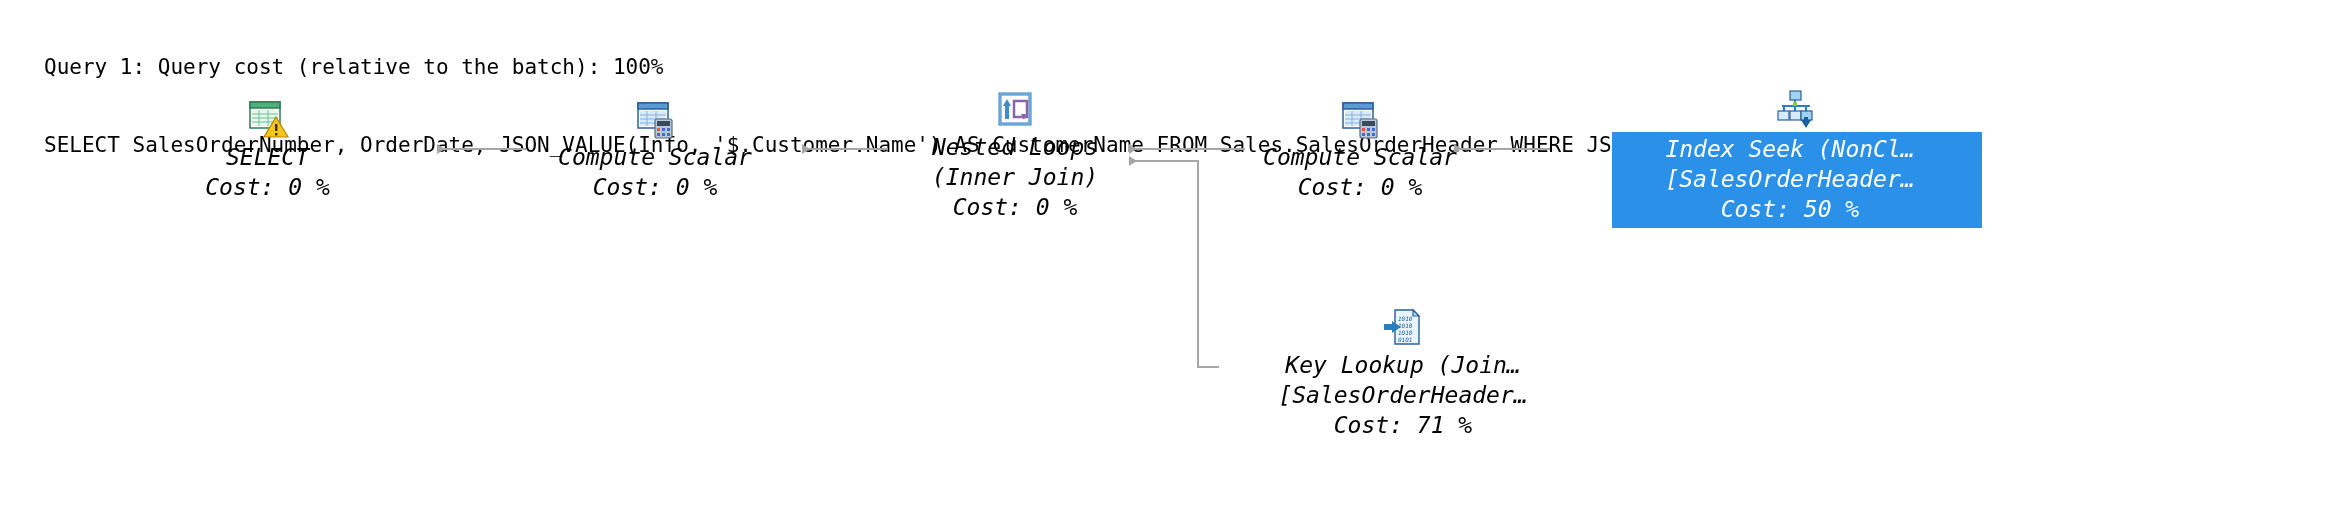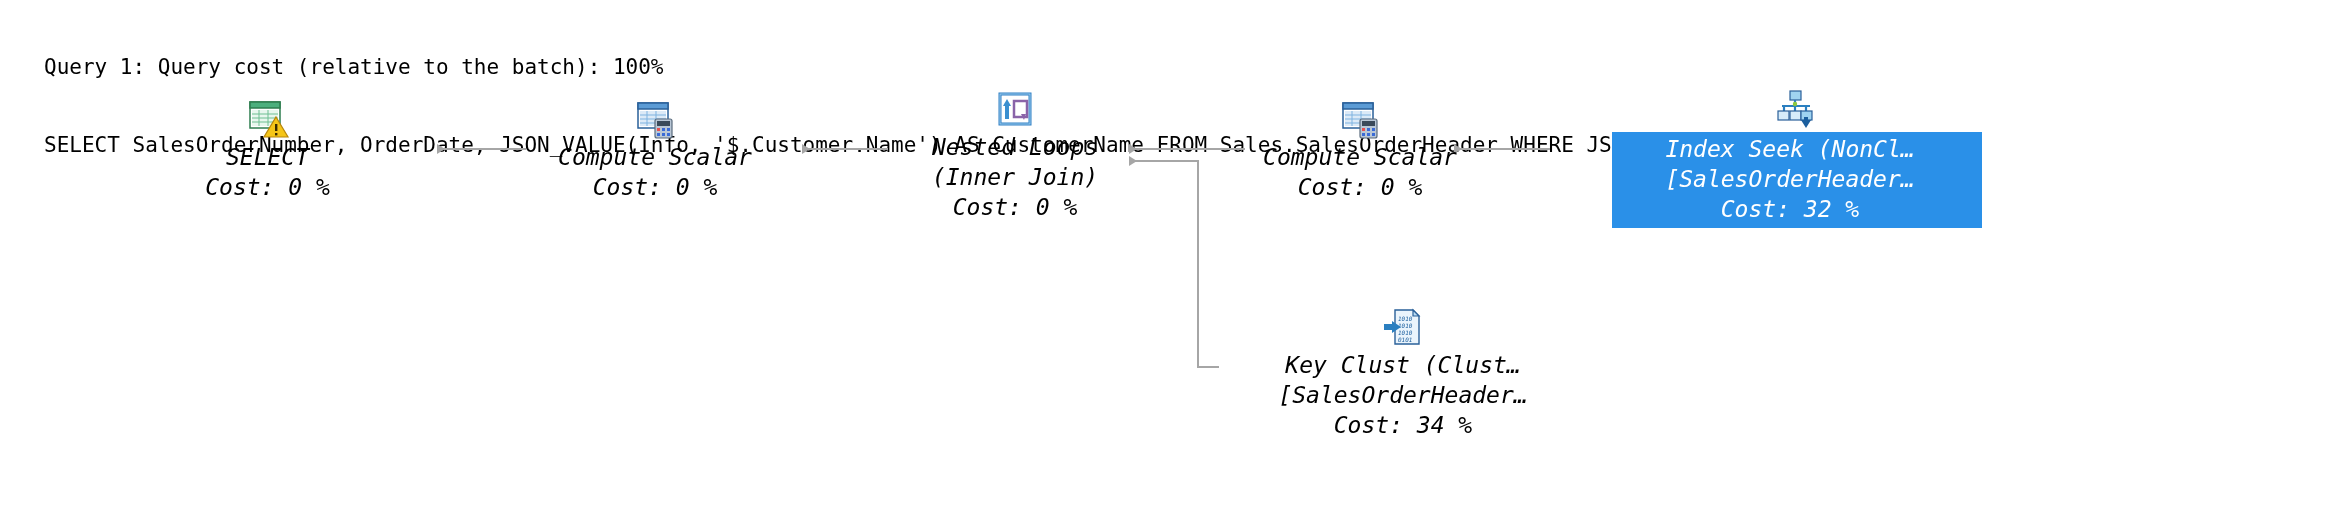--- a/index.html
+++ b/index.html
@@ -223,37 +223,37 @@
         <rect x="2" y="22" width="11" height="9" fill="#d7ecfa" stroke="#2a6099" stroke-width="1.2"></rect>
         <rect x="14" y="22" width="11" height="9" fill="#d7ecfa" stroke="#2a6099" stroke-width="1.2"></rect>
         <rect x="25" y="22" width="11" height="9" fill="#9fd3f0" stroke="#2a6099" stroke-width="1.2"></rect>
         <path d="M30 28 L30 33" stroke="#1c5f9e" stroke-width="4" fill="none"></path>
         <polygon points="30,39 25,31 35,31" fill="#1c5f9e"></polygon>
       </svg>
     </div>
     <div class="node-labels">
       <span class="node-line">Index Seek (NonCl…</span>
       <span class="node-line">[SalesOrderHeader…</span>
-      <span class="node-line">Cost: 32 %</span>
+      <span class="node-line">Cost: 50 %</span>
     </div>
   </div>
 
   <div class="plan-node" style="left:1218px; top:248px; width:370px;">
     <div class="node-icon-wrap">
       <svg class="icon-svg" width="42" height="40" viewBox="0 0 42 40">
         <path d="M13 3 H31 L37 9 V37 H13 Z" fill="#eaf4fc" stroke="#2a6099" stroke-width="1.4"></path>
         <path d="M31 3 V9 H37 Z" fill="#b9dcf5" stroke="#2a6099" stroke-width="1.2"></path>
         <text x="16" y="14" font-family="DejaVu Sans Mono, monospace" font-size="6" fill="#1c5f9e">1010</text>
         <text x="16" y="21" font-family="DejaVu Sans Mono, monospace" font-size="6" fill="#1c5f9e">1010</text>
         <text x="16" y="28" font-family="DejaVu Sans Mono, monospace" font-size="6" fill="#1c5f9e">1010</text>
         <text x="16" y="35" font-family="DejaVu Sans Mono, monospace" font-size="6" fill="#1c5f9e">0101</text>
         <path d="M2 20 L13 20" stroke="#2a7fc0" stroke-width="6" fill="none"></path>
         <polygon points="19,20 10,14 10,26" fill="#2a7fc0"></polygon>
       </svg>
     </div>
     <div class="node-labels">
-      <span class="node-line">Key Clust (Clust…</span>
+      <span class="node-line">Key Lookup (Join…</span>
       <span class="node-line">[SalesOrderHeader…</span>
-      <span class="node-line">Cost: 34 %</span>
+      <span class="node-line">Cost: 71 %</span>
     </div>
   </div>
 
 </div>
 
 </body></html>

